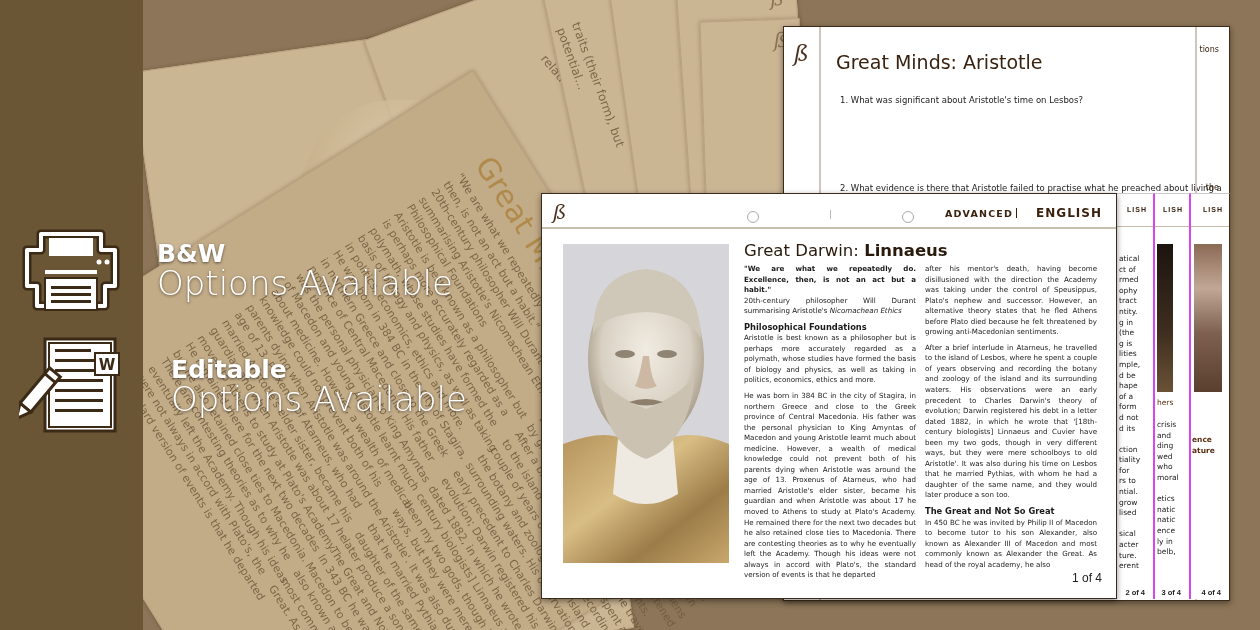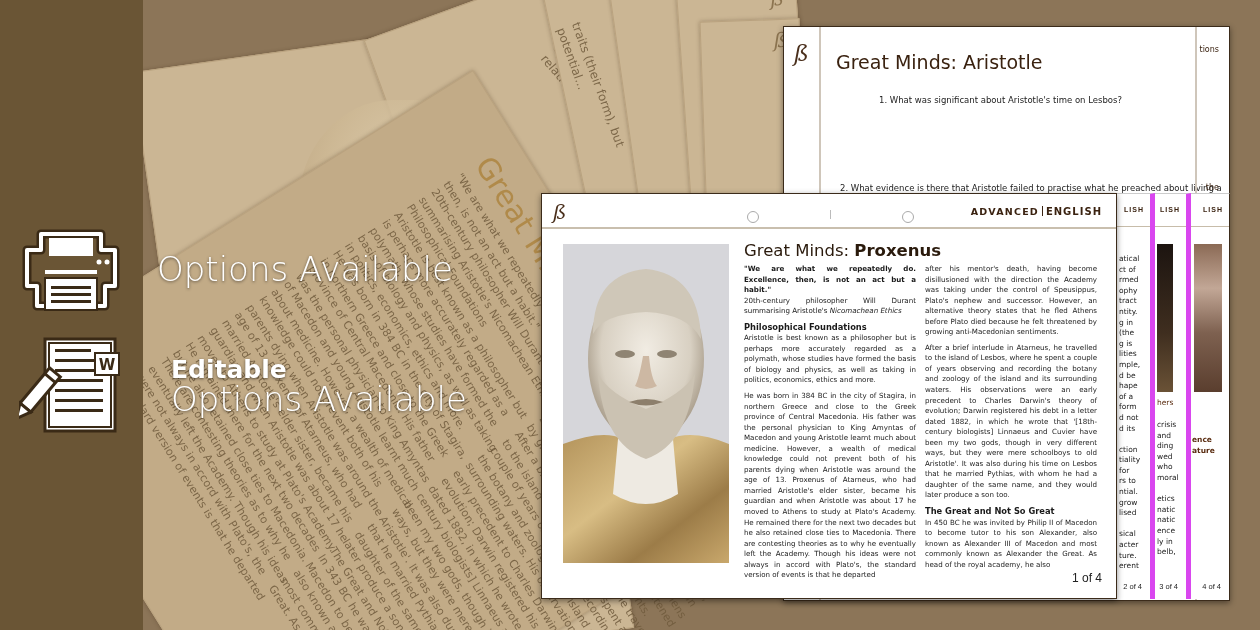--- a/index.html
+++ b/index.html
@@ -59,37 +59,37 @@
   }
   .page-back .margin-rule { position: absolute; left: 35px; top: 0; bottom: 0; width: 2px; background: #cfc6ba; }
   .page-back .logo { position: absolute; left: 10px; top: 14px; font-size: 22px; font-family: "DejaVu Serif", serif; font-style: italic; color: #4a2f1c; }
   .page-back .t1 { position: absolute; left: 52px; top: 24px; font-size: 19px; color: #3a2210; font-family: "DejaVu Sans", sans-serif; }
   .page-back .t2 { position: absolute; left: 52px; top: 44px; font-size: 18px; font-weight: bold; color: #3a2210; font-family: "DejaVu Sans", sans-serif; }
   .page-back .q { position: absolute; left: 56px; font-size: 8.5px; color: #222; font-family: "DejaVu Sans", sans-serif; }
   .page-back .edge-text { position: absolute; right: 22px; font-size: 8px; color: #3a2210; font-family: "DejaVu Sans", sans-serif; }
 
   .page-strip {
     position: absolute; top: 193px; height: 406px; background: #fff;
-    border-right: 5px solid #d946ef; border-top: 1px solid #ccc;
+    border-right: 2px solid #d946ef; border-top: 1px solid #ccc;
   }
   .page-strip .hdr { position: absolute; right: 6px; top: 12px; font-size: 7px; font-weight: bold; letter-spacing: 1px; color: #3a2210; }
   .page-strip .rule { position: absolute; left: 0; right: 0; top: 32px; height: 1px; background: #c7bca9; }
-  .page-strip .pgn { position: absolute; right: 8px; bottom: 8px; font-size: 7.5px; color: #222; }
+  .page-strip .pgn { position: absolute; right: 8px; bottom: 2px; font-size: 7.5px; color: #222; font-weight: bold; }
   .page-strip .frag { position: absolute; left: 2px; font-size: 7.5px; line-height: 10.6px; color: #222; white-space: pre; font-family: "DejaVu Sans", sans-serif; }
   .page-strip .photo { position: absolute; top: 50px; width: 30px; height: 150px; }
 
   .page-front {
     left: 541px; top: 193px; width: 576px; height: 406px;
   }
   .page-front .logo { position: absolute; left: 11px; top: 6px; font-size: 20px; font-family: "DejaVu Serif", serif; font-style: italic; color: #4a2f1c; }
   .page-front .hole { position: absolute; top: 17px; width: 12px; height: 12px; border: 1px solid #aaa; border-radius: 50%; }
   .page-front .tick { position: absolute; left: 288px; top: 16px; width: 1px; height: 9px; background: #bbb; }
   .page-front .brand { position: absolute; right: 14px; top: 12px; font-size: 9.5px; font-weight: bold; letter-spacing: 1.2px; color: #3a2210; font-family: "DejaVu Sans", sans-serif; }
   .page-front .brand .sep { display: inline-block; width: 1px; height: 10px; background: #3a2210; margin: 0 3px; vertical-align: -1px; }
-  .page-front .brand .eng { font-size: 10px; letter-spacing: 1px; }
+  .page-front .brand .eng { font-size: 12px; letter-spacing: 1px; margin-left: 16px; }
   .page-front .hdr-rule { position: absolute; left: 0; right: 0; top: 33px; height: 2px; background: #c9bfae; }
   .portrait {
     position: absolute; left: 21px; top: 50px; width: 166px; height: 319px; overflow: hidden;
     background: linear-gradient(#d9d9dc, #cfcfd3);
   }
   .page-front .doc-title { position: absolute; left: 202px; top: 47px; font-size: 16.5px; color: #2a1a0c; font-family: "DejaVu Sans", sans-serif; }
   .page-front .doc-title b { font-weight: bold; }
   .col { position: absolute; top: 70px; width: 172px; font-size: 7.1px; line-height: 10.55px; color: #1a1a1a; text-align: justify; font-family: "DejaVu Sans", sans-serif; }
   .col p { margin-bottom: 5px; }
   .col h4 { font-size: 8.3px; font-weight: bold; margin: 2px 0 1px; color: #1a1a1a; }
@@ -201,20 +201,21 @@
       <rect x="26" y="44" width="52" height="4" fill="#fff"></rect>
       <rect x="26" y="52" width="52" height="32" fill="#fff" stroke="#3a2a16" stroke-width="2"></rect>
       <rect x="32" y="60" width="40" height="3" fill="#3a2a16"></rect>
       <rect x="32" y="67" width="40" height="3" fill="#3a2a16"></rect>
       <rect x="32" y="74" width="40" height="3" fill="#3a2a16"></rect>
       <circle cx="80" cy="36" r="2.5" fill="#fff"></circle>
       <circle cx="88" cy="36" r="2.5" fill="#fff"></circle>
     </svg>
   </div>
   <div class="labels" style="margin-left:26px;">
+    <div class="title">B&amp;W</div>
     <div class="sub">Options Available</div>
   </div>
 </div>
 
 <div class="feature" style="top:333px;">
   <div class="icon-box" style="margin-left:11px;">
     <svg width="104" height="104" viewBox="0 0 104 104">
       <rect x="26" y="6" width="70" height="92" fill="#fff" stroke="#3a2a16" stroke-width="3"></rect>
       <rect x="30" y="10" width="62" height="84" fill="#fff" stroke="#3a2a16" stroke-width="2"></rect>
       <g fill="#3a2a16">
@@ -238,21 +239,21 @@
   <div class="labels" style="margin-left:40px;">
     <div class="title">Editable</div>
     <div class="sub">Options Available</div>
   </div>
 </div>
 
 <div class="page page-back">
   <div class="margin-rule"></div>
   <div class="logo">ß</div>
   <div class="t1">Great Minds: Aristotle</div>
-  <div class="q" style="top:68px;margin-left:39px;">1.  What was significant about Aristotle's time on Lesbos?</div>
+  <div class="q" style="top:68px;">1.  What was significant about Aristotle's time on Lesbos?</div>
   <div class="q" style="top:156px;">2.  What evidence is there that Aristotle failed to practise what he preached about living a</div>
   <div class="edge-text" style="top:18px;right:10px;">tions</div>
   <div class="edge-text" style="top:156px;right:10px;">the</div>
   <div style="position:absolute;left:411px;top:0;bottom:0;width:2px;background:#cfc6ba;"></div>
 </div>
 
 <div class="page-strip" style="left:1190px;width:40px;border-right:1px solid #3b2b1a;">
   <div class="hdr">LISH</div>
   <div class="rule"></div>
   <div class="photo" style="left:4px;width:28px;height:148px;background:linear-gradient(#8b6a55,#c2a796 30%,#7e6150 60%,#5a3e2e);"></div>
@@ -348,21 +349,21 @@
       <path d="M30 90 Q30 30 83 25 Q136 30 138 95 Q125 70 83 68 Q40 70 30 90Z" fill="#cfc7b8"></path>
       <path d="M35 130 Q40 200 83 215 Q126 200 132 130 Q120 150 83 165 Q46 150 35 130Z" fill="#cbc2b2"></path>
       <ellipse cx="62" cy="110" rx="10" ry="4" fill="#8f8473"></ellipse>
       <ellipse cx="104" cy="110" rx="10" ry="4" fill="#8f8473"></ellipse>
       <path d="M80 112 Q76 135 72 142 Q83 148 94 142 Q88 135 86 112Z" fill="#cdb8a3"></path>
       <path d="M66 158 Q83 152 100 158 Q83 165 66 158Z" fill="#8d7f6c"></path>
     </svg>
   </div>
 
   <div class="doc-title">
-    <span>Great Minds: </span><b>Proxenus</b>
+    <span>Great Darwin: </span><b>Linnaeus</b>
   </div>
 
   <div class="col" style="left:202px;">
     <p class="quote" style="margin-bottom:0;">"We are what we repeatedly do. Excellence, then, is not an act but a habit."</p>
     <p><span>20th-century philosopher Will Durant summarising Aristotle's </span><i>Nicomachean Ethics</i></p>
     <h4>Philosophical Foundations</h4>
     <p>Aristotle is best known as a philosopher but is perhaps more accurately regarded as a polymath, whose studies have formed the basis of biology and physics, as well as taking in politics, economics, ethics and more.</p>
     <p>He was born in 384 BC in the city of Stagira, in northern Greece and close to the Greek province of Central Macedonia. His father was the personal physician to King Amyntas of Macedon and young Aristotle learnt much about medicine. However, a wealth of medical knowledge could not prevent both of his parents dying when Aristotle was around the age of 13. Proxenus of Atarneus, who had married Aristotle's elder sister, became his guardian and when Aristotle was about 17 he moved to Athens to study at Plato's Academy. He remained there for the next two decades but he also retained close ties to Macedonia. There are contesting theories as to why he eventually left the Academy. Though his ideas were not always in accord with Plato's, the standard version of events is that he departed</p>
   </div>
 

